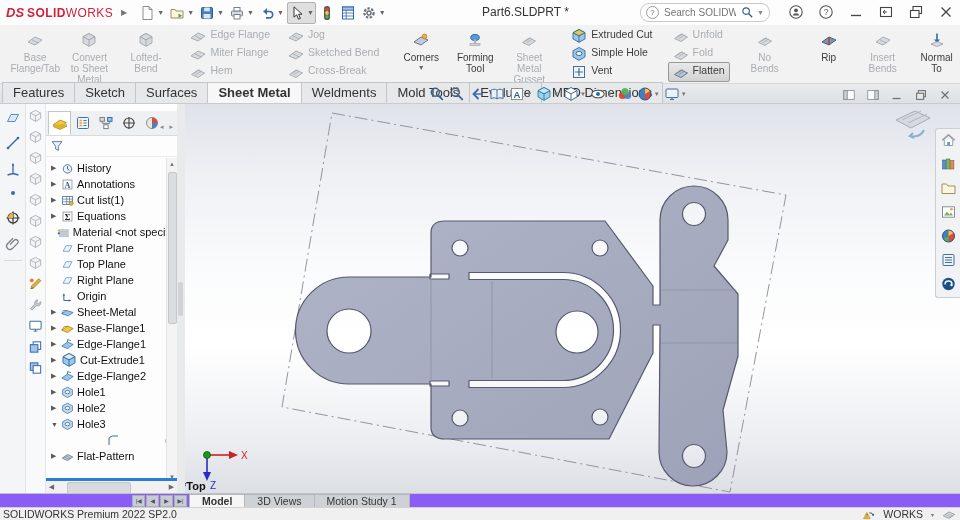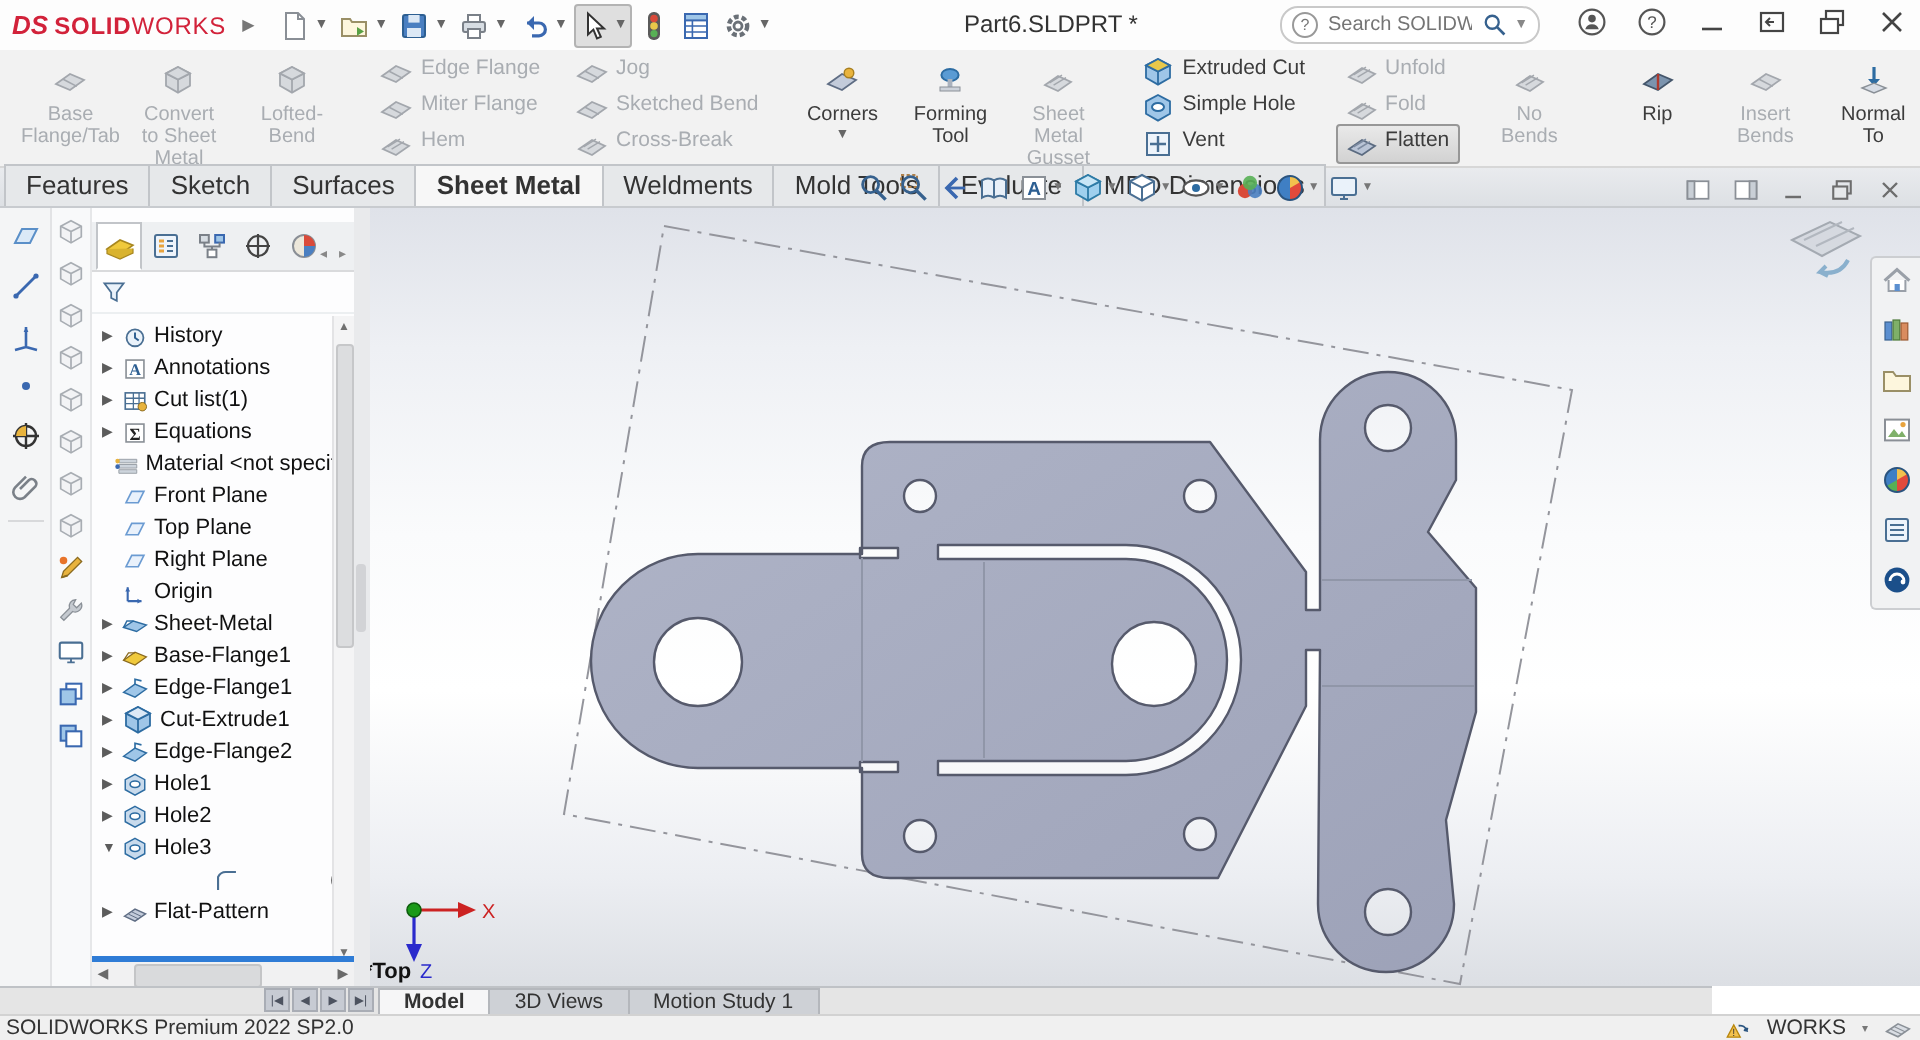--- a/index.html
+++ b/index.html
@@ -94,22 +94,22 @@
   #psplitter .grab{position:absolute;left:1px;top:178px;width:5px;height:34px;background:#d2d3d6;border-radius:2px;}
 
   #viewport{position:absolute;left:185px;top:0;width:775px;height:389px;overflow:hidden;
             background:linear-gradient(180deg,#dfe2e9 0%,#eef0f4 18%,#fafbfc 42%,#ffffff 62%,#eceef2 86%,#dcdfe4 100%);}
   #gfx{position:absolute;left:0;top:0;}
   .viewlabel{position:absolute;left:-3px;top:376px;font-weight:bold;font-size:11px;color:#111;}
   #taskpane{position:absolute;right:0;top:24px;width:24px;background:#f1f2f3;border:1px solid #ccced1;border-right:none;
             border-radius:3px 0 0 3px;display:flex;flex-direction:column;align-items:center;padding:3px 0;gap:6px;}
 
   
-  #sheettabs{position:absolute;left:0;top:493px;width:856px;height:14px;background:#e5e5e5;border-top:1px solid #bfc2c6;
-             display:flex;align-items:flex-end;box-sizing:border-box;}
+  #sheettabs{position:absolute;left:0;top:493px;width:960px;height:14px;background:#8b5cf6;border-top:1px solid #bfc2c6;
+             display:flex;align-items:center;box-sizing:border-box;}
   .stnav{display:flex;align-items:center;gap:1px;margin-left:130px;padding:1px 2px;}
   .stnav .nb{width:11px;height:10px;background:#c7cbd3;border:1px solid #a9adb5;color:#4d5360;font-size:6px;
              display:flex;align-items:center;justify-content:center;}
   .stab{padding:0 12px;display:flex;align-items:center;font-size:10.5px;color:#333;background:#ced1d6;
         border:1px solid #b4b7bc;border-bottom:none;margin-right:-1px;}
   .stab.active{background:#f6f6f7;font-weight:bold;}
   #statusbar{position:absolute;left:0;top:507px;width:960px;height:13px;background:#f0f0f0;border-top:1px solid #d2d2d2;
              display:flex;align-items:center;box-sizing:border-box;font-size:10.5px;color:#333;}
   #statusbar .left{margin-left:3px;}
   #statusbar .right{margin-left:auto;display:flex;align-items:center;gap:8px;margin-right:4px;}

